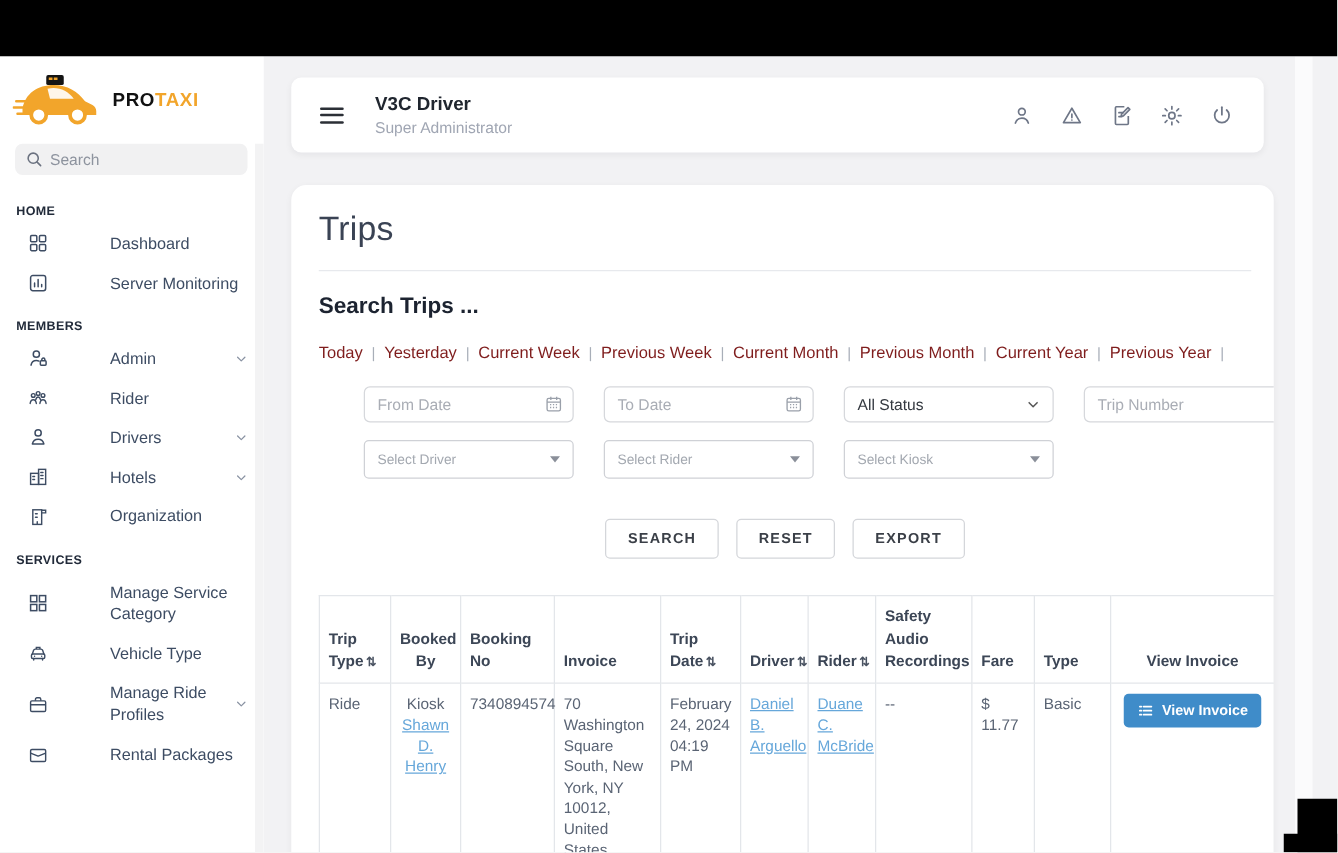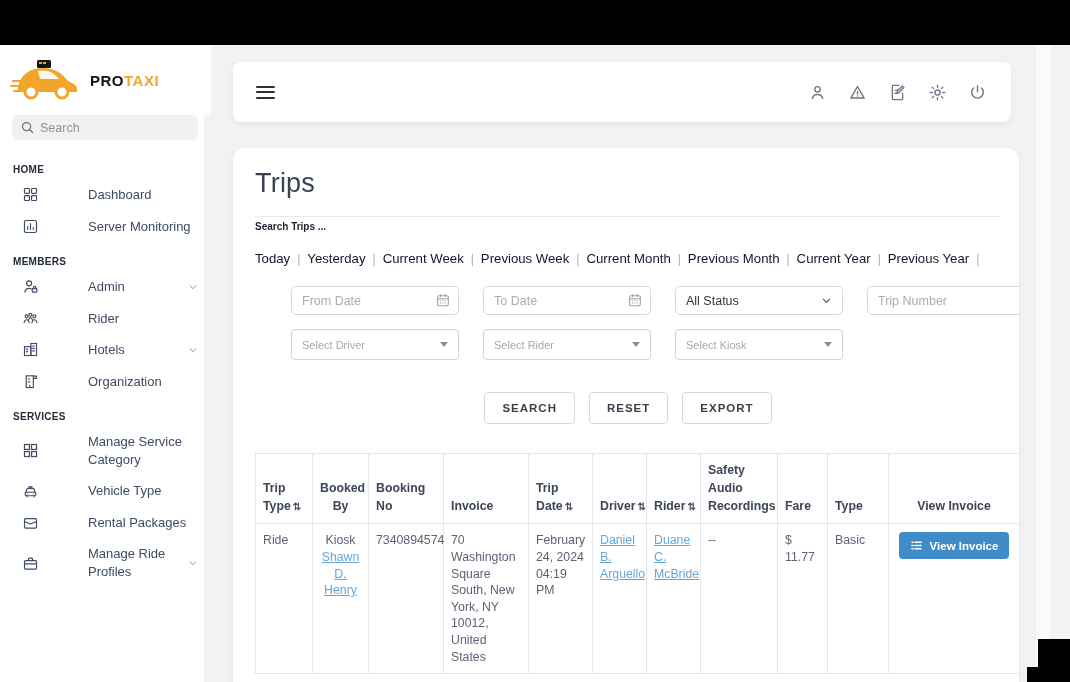--- a/index.html
+++ b/index.html
@@ -41,23 +41,23 @@
   .head-title { font-size:15px; font-weight:700; color:#20262f; }
   .head-sub { font-size:12.5px; color:#a0a6b3; margin-top:3px; }
   .head-icons { margin-left:auto; margin-right:24px; display:flex; align-items:center; gap:21px; }
   .hicon { width:19px; height:19px; color:#6e7687; cursor:pointer; display:flex; }
 
   
   .content-card { position:absolute; left:22px; top:103px; width:786px; height:579px; background:#fff;
     border-radius:12px; box-shadow:0 2px 6px rgba(20,25,40,.05); overflow:hidden; padding:20px 0 0 22px; }
   .page-title { font-size:27px; font-weight:500; color:#3a4354; letter-spacing:.2px; }
   .title-rule { width:746px; border:none; border-top:1px solid #e7e9ed; margin:17px 0 0 0; }
-  .search-heading { margin-top:4px; font-size:10px; font-weight:700; color:#1c2330; }
+  .search-heading { margin-top:17px; font-size:18px; font-weight:700; color:#1c2330; }
   .quick-filters { margin-top:19px; display:flex; align-items:center; flex-wrap:wrap; font-size:13.2px; }
-  .qf-link { color:#0f172a; cursor:pointer; }
+  .qf-link { color:#7f1d1d; cursor:pointer; }
   .qf-sep { color:#a8aeb8; margin:0 7px; font-size:12px; }
 
   .filter-row { display:flex; gap:24px; margin-top:20px; width:746px;margin-left:36px; }
   .f-field { position:relative; width:168px; }
   .f-field.last { width:169px; }
   .f-field input { width:100%; height:29px; border:1px solid #d6d8dc; border-radius:5px; padding:0 30px 0 10px;
     font-size:12.5px; color:#444; outline:none; font-family:inherit; }
   .f-field input::placeholder { color:#a9adb5; }
   .cal-icon { position:absolute; right:8px; top:6px; color:#9aa0aa; pointer-events:none; }
   .f-select { width:168px; height:29px; border:1px solid #d6d8dc; border-radius:5px; display:flex; align-items:center;
@@ -161,20 +161,34 @@
             <circle cx="6.5" cy="9" r="2.1"></circle>
             <circle cx="12" cy="6.8" r="2.1"></circle>
             <circle cx="17.5" cy="9" r="2.1"></circle>
             <path d="M3 18c.4-2.7 1.8-4.2 3.5-4.2S9.6 15.3 10 18M9.4 13.7c.5-1.9 1.5-3 2.6-3s2.1 1.1 2.6 3M14 18c.4-2.7 1.8-4.2 3.5-4.2S20.6 15.3 21 18" stroke-linecap="round"></path>
           </svg>
         </span>
       <span class="nav-label">Rider</span>
     </div>
     <div class="nav-item">
       <span class="nav-icon">
+          <svg width="17" height="17" viewBox="0 0 24 24" fill="none" stroke="currentColor" stroke-width="1.7">
+            <circle cx="12" cy="7.5" r="3.5"></circle>
+            <path d="M5.5 20c.8-3.4 3.3-5.2 6.5-5.2s5.7 1.8 6.5 5.2z" stroke-linejoin="round"></path>
+          </svg>
+        </span>
+      <span class="nav-label">Drivers</span>
+      <span class="nav-chevron">
+          <svg width="10" height="10" viewBox="0 0 24 24" fill="none" stroke="currentColor" stroke-width="2.4">
+            <path d="M5 9l7 7 7-7" stroke-linecap="round" stroke-linejoin="round"></path>
+          </svg>
+        </span>
+    </div>
+    <div class="nav-item">
+      <span class="nav-icon">
           <svg width="17" height="17" viewBox="0 0 24 24" fill="none" stroke="currentColor" stroke-width="1.6">
             <rect x="3.5" y="8" width="9" height="12.5"></rect>
             <rect x="12.5" y="3.5" width="8" height="17"></rect>
             <path d="M6 11.5h2M6 15h2M15 7h2.5M15 10.5h2.5M15 14h2.5" stroke-linecap="round"></path>
           </svg>
         </span>
       <span class="nav-label">Hotels</span>
       <span class="nav-chevron">
           <svg width="10" height="10" viewBox="0 0 24 24" fill="none" stroke="currentColor" stroke-width="2.4">
             <path d="M5 9l7 7 7-7" stroke-linecap="round" stroke-linejoin="round"></path>
@@ -209,52 +223,56 @@
             <path d="M5.5 13l1.4-4.2A2 2 0 0 1 8.8 7.5h6.4a2 2 0 0 1 1.9 1.3L18.5 13M10 7.5V5.5h4v2" stroke-linecap="round"></path>
             <rect x="4.5" y="13" width="15" height="5" rx="1.3"></rect>
             <path d="M7 18v1.8M17 18v1.8M8 15.5h.01M16 15.5h.01" stroke-linecap="round"></path>
           </svg>
         </span>
       <span class="nav-label">Vehicle Type</span>
     </div>
     <div class="nav-item">
       <span class="nav-icon">
           <svg width="17" height="17" viewBox="0 0 24 24" fill="none" stroke="currentColor" stroke-width="1.6">
-            <rect x="3.5" y="6.5" width="17" height="13.5" rx="1.5"></rect>
-            <path d="M3.5 10.5l8.5 3.5 8.5-3.5" stroke-linejoin="round"></path>
-          </svg>
-        </span>
-      <span class="nav-label">Rental Packages</span>
-    </div>
-    <div class="nav-item">
-      <span class="nav-icon">
-          <svg width="17" height="17" viewBox="0 0 24 24" fill="none" stroke="currentColor" stroke-width="1.6">
             <rect x="3.5" y="8" width="17" height="12" rx="1.5"></rect>
             <path d="M9 8V6.2A1.7 1.7 0 0 1 10.7 4.5h2.6A1.7 1.7 0 0 1 15 6.2V8M3.5 12.5h17"></path>
           </svg>
         </span>
       <span class="nav-label">Manage Ride Profiles</span>
       <span class="nav-chevron">
           <svg width="10" height="10" viewBox="0 0 24 24" fill="none" stroke="currentColor" stroke-width="2.4">
             <path d="M5 9l7 7 7-7" stroke-linecap="round" stroke-linejoin="round"></path>
           </svg>
         </span>
+    </div>
+    <div class="nav-item">
+      <span class="nav-icon">
+          <svg width="17" height="17" viewBox="0 0 24 24" fill="none" stroke="currentColor" stroke-width="1.6">
+            <rect x="3.5" y="6.5" width="17" height="13.5" rx="1.5"></rect>
+            <path d="M3.5 10.5l8.5 3.5 8.5-3.5" stroke-linejoin="round"></path>
+          </svg>
+        </span>
+      <span class="nav-label">Rental Packages</span>
     </div>
     <div class="sidebar-track"></div>
   </aside>
 
   <div class="main">
     <div class="white-strip"></div>
 
     <div class="header-card">
       <div class="hamburger">
           <span></span>
           <span></span>
           <span></span>
         </div>
+      <div class="head-titles">
+        <div class="head-title">V3C Driver</div>
+        <div class="head-sub">Super Administrator</div>
+      </div>
       <div class="head-icons">
         <span class="hicon">
             <svg viewBox="0 0 24 24" fill="none" stroke="currentColor" stroke-width="1.7">
               <circle cx="12" cy="8" r="3.4"></circle>
               <path d="M5.5 19.5c1-3.4 3.5-5 6.5-5s5.5 1.6 6.5 5" stroke-linecap="round"></path>
             </svg>
           </span>
         <span class="hicon">
             <svg viewBox="0 0 24 24" fill="none" stroke="currentColor" stroke-width="1.7">
               <path d="M12 4.5 20.5 19h-17z" stroke-linejoin="round"></path>

